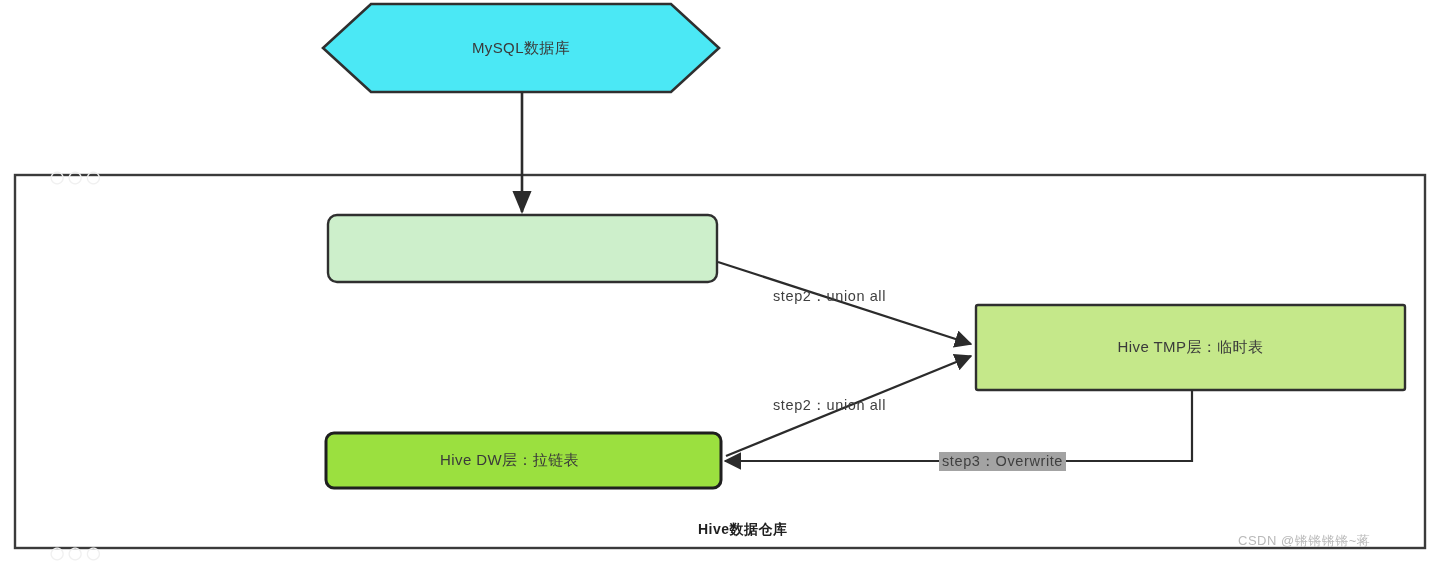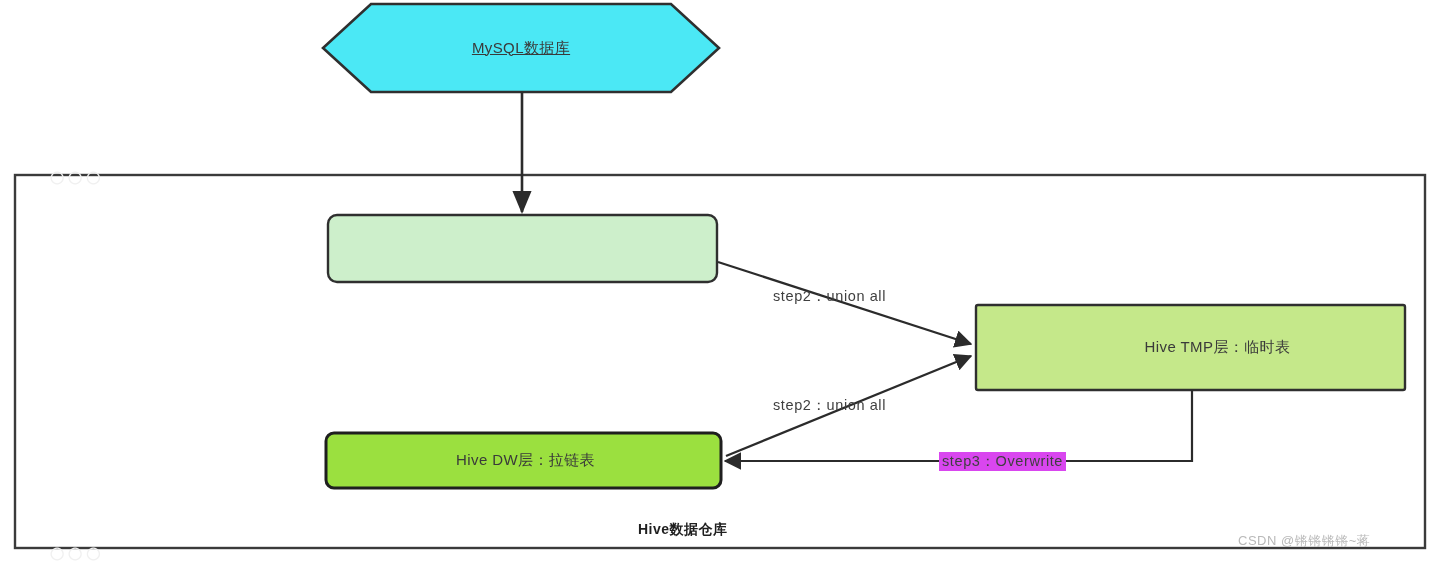--- a/index.html
+++ b/index.html
@@ -95,34 +95,34 @@
 
     <line x1="522" y1="92" x2="522" y2="212" stroke="#2b2b2b" stroke-width="2.6" marker-end="url(#arrowFilledWide)"></line>
 
     <line x1="718" y1="262" x2="971" y2="344" stroke="#2b2b2b" stroke-width="2.2" marker-end="url(#arrowFilled)"></line>
 
     <line x1="726" y1="456" x2="971" y2="356" stroke="#2b2b2b" stroke-width="2.2" marker-end="url(#arrowFilled)"></line>
 
     <path d="M 1192 390 L 1192 461 L 725 461" fill="none" stroke="#2b2b2b" stroke-width="2.2" marker-end="url(#arrowFilled)"></path>
   </svg>
 
-  <div class="node-label" style="left:323px; top:4px; width:396px; height:88px;text-decoration:underline;">MySQL数据库</div>
+  <div class="node-label" style="left:323px; top:4px; width:396px; height:88px;">MySQL数据库</div>
 
 
-  <div class="node-label" style="left:976px; top:305px; width:429px; height:85px;padding-left:27px;">Hive TMP层：临时表</div>
+  <div class="node-label" style="left:976px; top:305px; width:429px; height:85px;">Hive TMP层：临时表</div>
 
-  <div class="node-label" style="left:328px; top:433px; width:395px; height:55px;">Hive DW层：拉链表</div>
+  <div class="node-label" style="left:312px; top:433px; width:395px; height:55px;">Hive DW层：拉链表</div>
 
 
   <div class="edge-label" style="left:773px; top:287px;">step2：union all</div>
 
   <div class="edge-label" style="left:773px; top:396px;">step2：union all</div>
 
-  <div class="edge-label" style="left:939px; top:452px; background:#d946ef; padding:0 3px;">step3：Overwrite</div>
+  <div class="edge-label" style="left:939px; top:452px; background:#a3a3a3; padding:0 3px;">step3：Overwrite</div>
 
-  <div class="container-title" style="left:638px; top:521px;">Hive数据仓库</div>
+  <div class="container-title" style="left:698px; top:521px;">Hive数据仓库</div>
 
   <div class="wm-ghost" style="left:48px; top:160px;">○○○</div>
   <div class="wm-ghost" style="left:48px; top:536px;">○○○</div>
 
   <div class="watermark" style="left:1238px; top:532px;">CSDN @锵锵锵锵~蒋</div>
 
 </div>
 
 </body></html>

